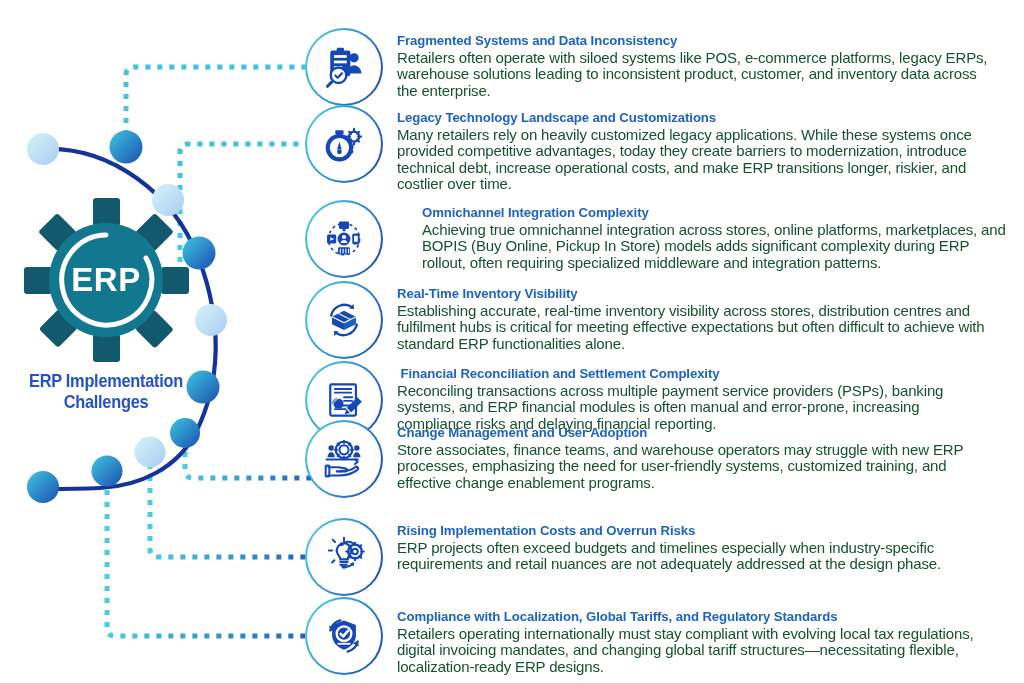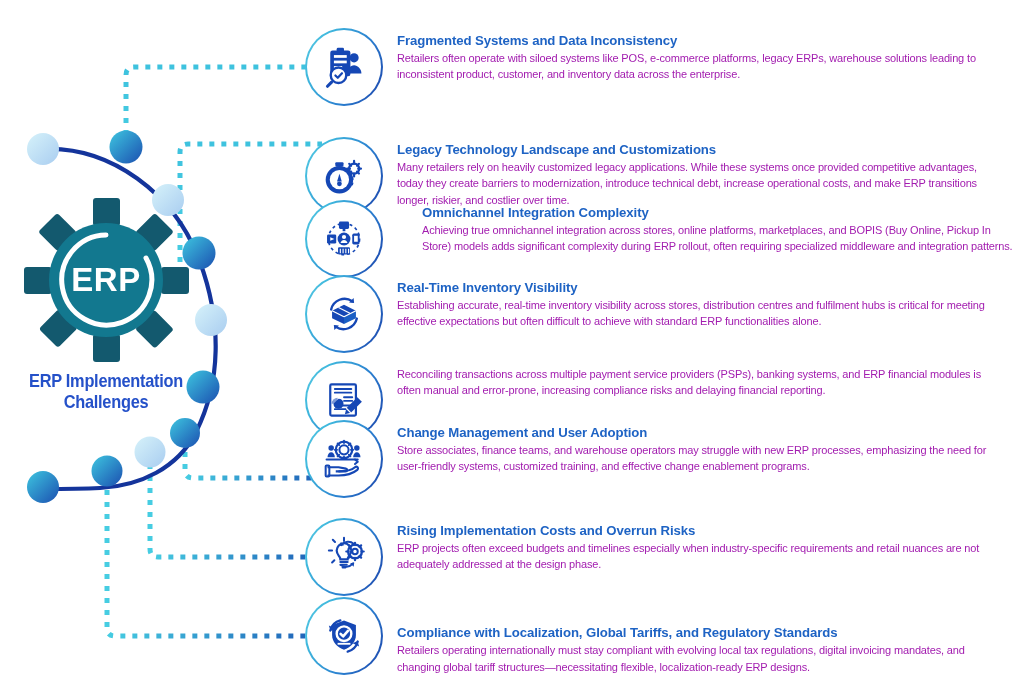--- a/index.html
+++ b/index.html
@@ -72,22 +72,22 @@
   .row-title {
     color: #1e63c4;
     font-size: 13.2px;
     font-weight: bold;
     line-height: 16px;
     letter-spacing: -0.1px;
     margin-bottom: 1px;
     white-space: pre;
   }
   .row-body {
-    color: #a21caf;
-    font-size: 11px;
+    color: #14532d;
+    font-size: 15px;
     line-height: 16.4px;
     letter-spacing: -0.15px;
   }
 </style>
 </head>
 <body>
 
 <div id="stage">
 
   <svg id="diagram" viewBox="0 0 400 683">
@@ -214,21 +214,21 @@
             </svg>
           </div>
         </div>
       </div>
       <div class="text-col">
         <div class="row-title">Fragmented Systems and Data Inconsistency</div>
         <div class="row-body">Retailers often operate with siloed systems like POS, e-commerce platforms, legacy ERPs, warehouse solutions leading to inconsistent product, customer, and inventory data across the enterprise.</div>
       </div>
     </div>
 
-    <div class="row" style="top:105px;margin-top:32px;">
+    <div class="row" style="top:105px;">
       <div class="icon-wrap">
         <div class="icon-ring">
           <div class="icon-ring-in">
             <svg width="44" height="44" viewBox="0 0 48 48" fill="none" stroke="#1547b5" stroke-width="2.3">
               <circle cx="19" cy="28" r="15" fill="#1547b5" stroke="none"></circle>
               <circle cx="19" cy="28" r="10.5" fill="#fff" stroke="none"></circle>
               <path d="M19 21.5l2.6 8.5h-5.2z" fill="#1547b5" stroke="none"></path>
               <circle cx="19" cy="32.5" r="2.6" fill="#1547b5" stroke="none"></circle>
               <rect x="14.5" y="9" width="9" height="4.5" rx="1.2" fill="#1547b5" stroke="none"></rect>
               <path d="M16 13.5h6l2 3.5h-10z" fill="#1547b5" stroke="none"></path>
@@ -279,21 +279,21 @@
             </svg>
           </div>
         </div>
       </div>
       <div class="text-col">
         <div class="row-title">Omnichannel Integration Complexity</div>
         <div class="row-body">Achieving true omnichannel integration across stores, online platforms, marketplaces, and BOPIS (Buy Online, Pickup In Store) models adds significant complexity during ERP rollout, often requiring specialized middleware and integration patterns.</div>
       </div>
     </div>
 
-    <div class="row" style="top:275px;justify-content:space-between;">
+    <div class="row" style="top:281px;justify-content:space-between;">
       <div class="icon-wrap">
         <div class="icon-ring">
           <div class="icon-ring-in">
             <svg width="44" height="44" viewBox="0 0 48 48" fill="none" stroke="#1547b5" stroke-width="2.6">
               <path d="M10 19A15 15 0 0 1 33 10" stroke-linecap="round" fill="none"></path>
               <path d="M34.5 6.5l0.5 5.5-5.5-0.6z" fill="#1547b5" stroke="none"></path>
               <path d="M38 29a15 15 0 0 1-23 9" stroke-linecap="round" fill="none"></path>
               <path d="M13.5 41.5l-0.6-5.5 5.5 0.6z" fill="#1547b5" stroke="none"></path>
               <path d="M24 14l13 6.5-13 6.5-13-6.5z" fill="#1547b5" stroke="none"></path>
               <path d="M11 20.5v8L24 35v-8z" fill="#1547b5" stroke="none"></path>
@@ -326,20 +326,21 @@
               </g>
               <path d="M18 22.5a5.5 5.5 0 1 1-5.5 5.5z" fill="#1547b5" stroke="none"></path>
               <path d="M17 21.5a6.5 6.5 0 0 0-6.5 6.5h6.5z" fill="#1547b5" stroke="none" opacity="0.55"></path>
               <path d="M38.5 21l5 5-12 12-6.5 1.5 1.5-6.5z" fill="#1547b5" stroke="none"></path>
               <path d="M26.5 33l5 5" stroke="#fff" stroke-width="1.4"></path>
             </svg>
           </div>
         </div>
       </div>
       <div class="text-col">
+        <div class="row-title"> Financial Reconciliation and Settlement Complexity</div>
         <div class="row-body">Reconciling transactions across multiple payment service providers (PSPs), banking systems, and ERP financial modules is often manual and error-prone, increasing compliance risks and delaying financial reporting.</div>
       </div>
     </div>
 
     <div class="row" style="top:420px;">
       <div class="icon-wrap">
         <div class="icon-ring">
           <div class="icon-ring-in">
             <svg width="44" height="44" viewBox="0 0 48 48" fill="none" stroke="#1547b5" stroke-width="2.2">
               <circle cx="24" cy="14" r="9" fill="none" stroke="#1547b5" stroke-width="2.4"></circle>

